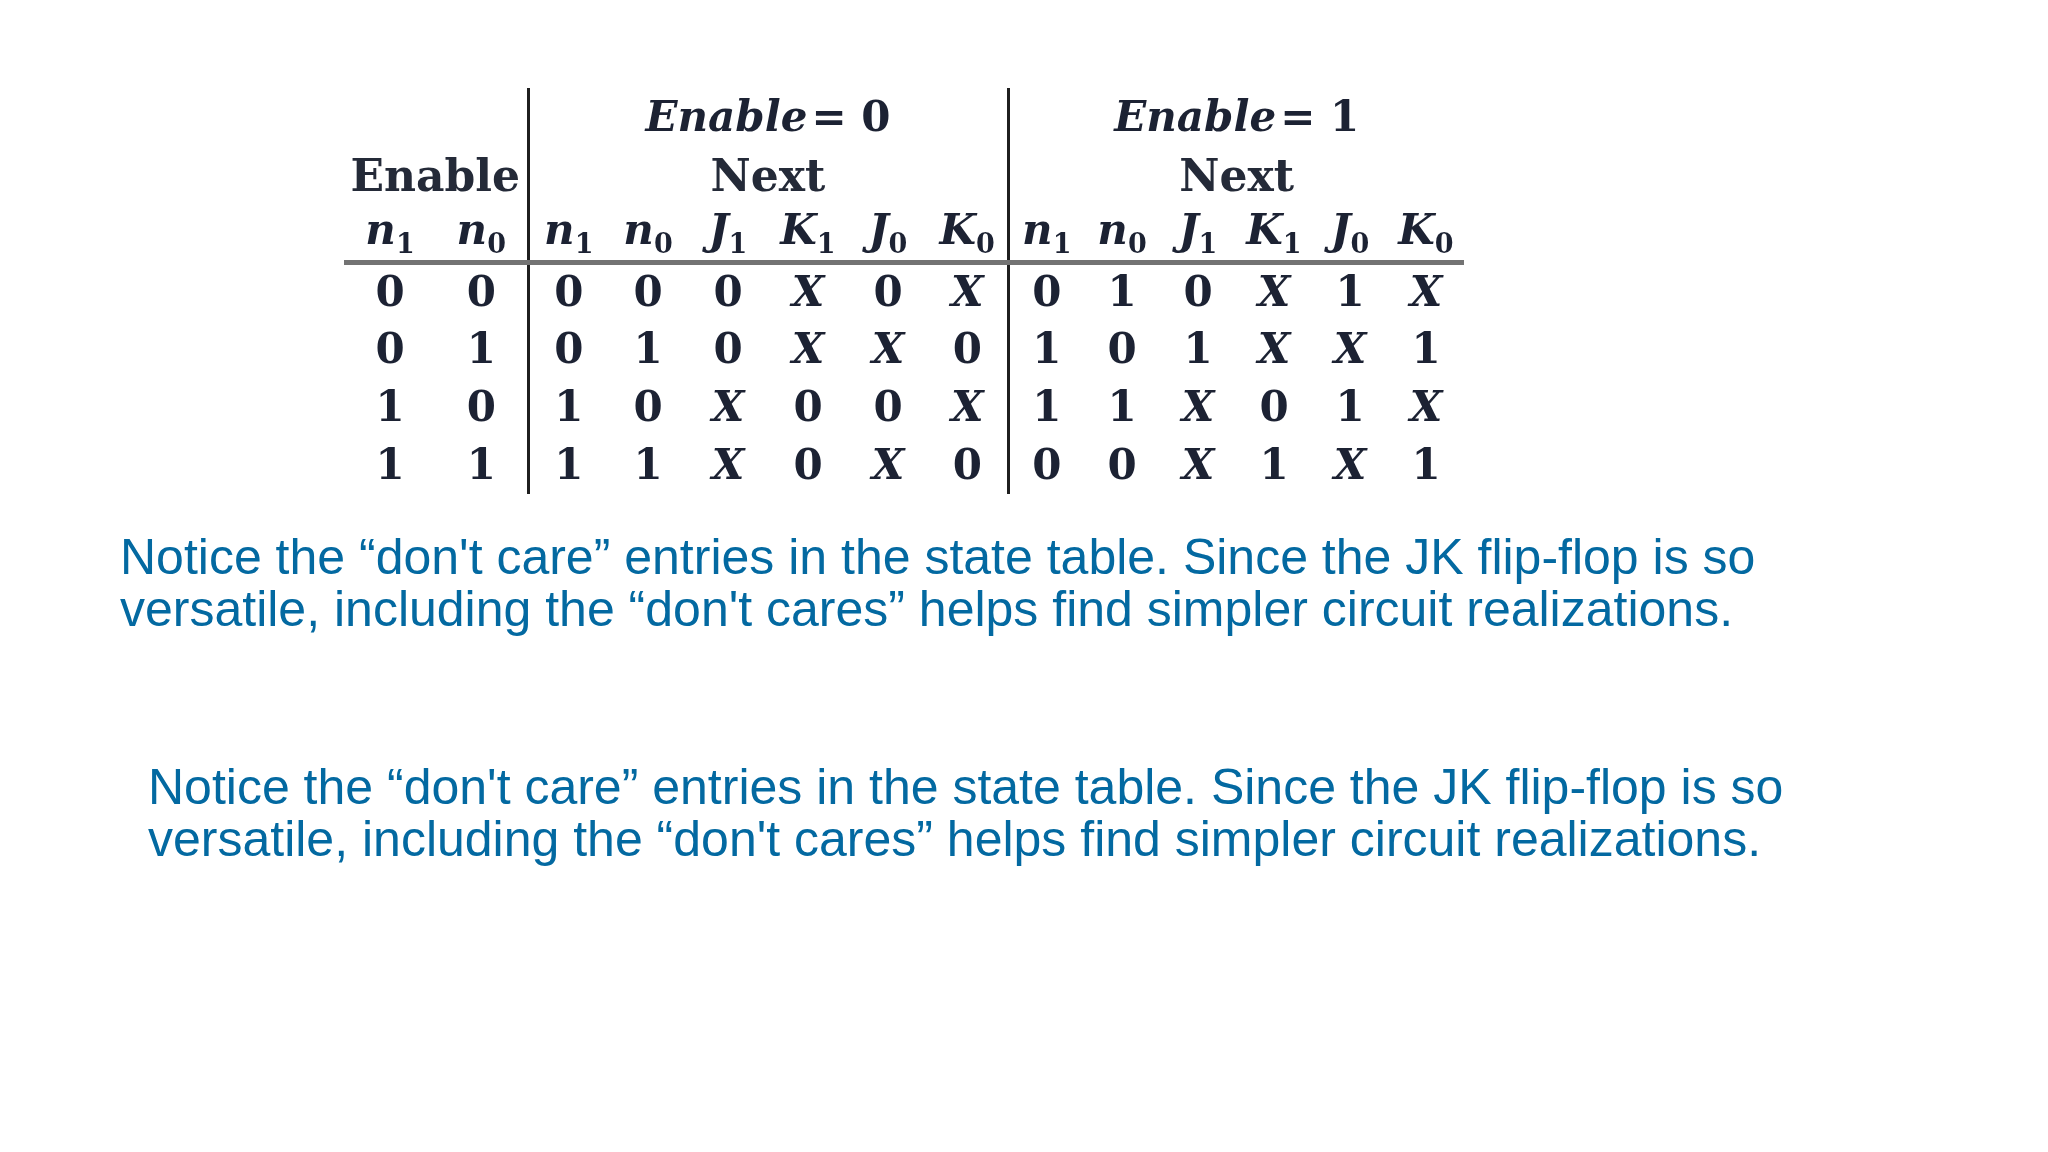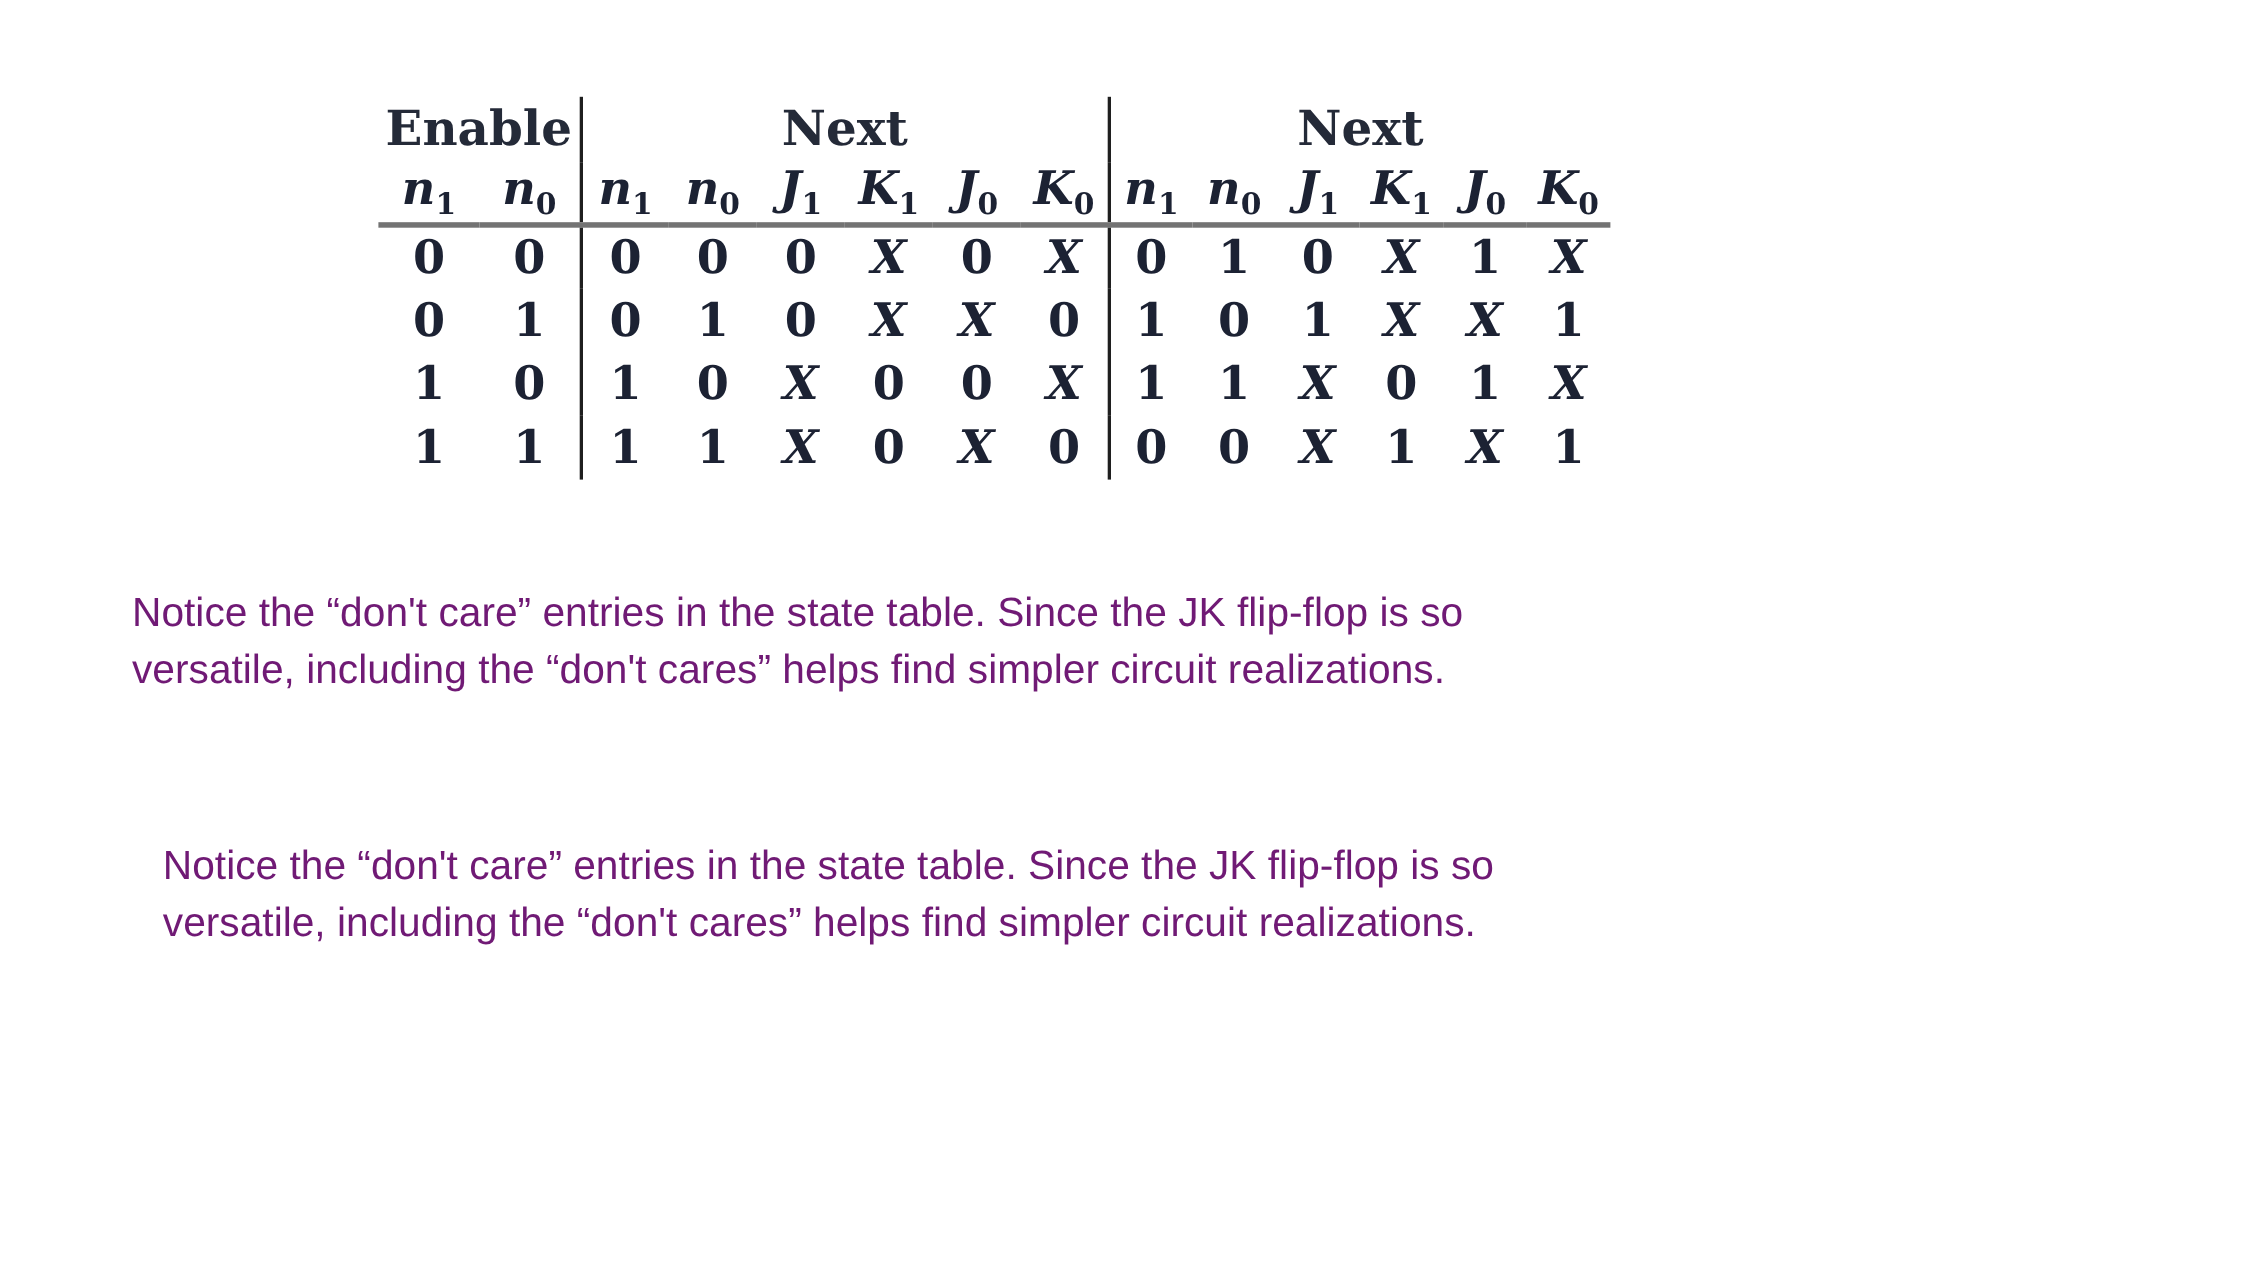--- a/index.html
+++ b/index.html
@@ -51,24 +51,24 @@
   .hd sub { font-size: 27px; font-style: normal; }
 
   td.cell { font-size: 42px; }
   td.dc   { font-style: italic; }  
 
   
   .note {
     position: absolute;
     margin: 0;
     font-family: "Liberation Sans", sans-serif;
-    font-size: 37px;
+    font-size: 50px;
     line-height: 52px;
     font-weight: 400;
-    color: #701a75;
+    color: #0369a1;
     white-space: nowrap;
   }
   #note1 { left: 120px; top: 531px; }
   #note2 { left: 148px; top: 761px; }
 </style>
 </head>
 <body>
 
 <div class="canvas">
 
@@ -84,20 +84,25 @@
         <col style="width:80px">
       <col style="width:76px">
         <col style="width:76px">
         <col style="width:76px">
         <col style="width:76px">
         <col style="width:76px">
         <col style="width:76px">
     </colgroup>
 
     <tbody>
+        <tr class="r-enable">
+      <td colspan="2"></td>
+      <td colspan="6" class="vl enable"><span class="math-var">Enable</span><span>= 0</span></td>
+      <td colspan="6" class="vl enable"><span class="math-var">Enable</span><span>= 1</span></td>
+    </tr>
 
     <tr class="r-group">
       <td colspan="2" class="sans">Enable</td>
       <td colspan="6" class="vl sans">Next</td>
       <td colspan="6" class="vl sans">Next</td>
     </tr>
 
     <tr class="r-head">
       <th class="hd"><i>n</i><sub>1</sub></th>
       <th class="hd"><i>n</i><sub>0</sub></th>

